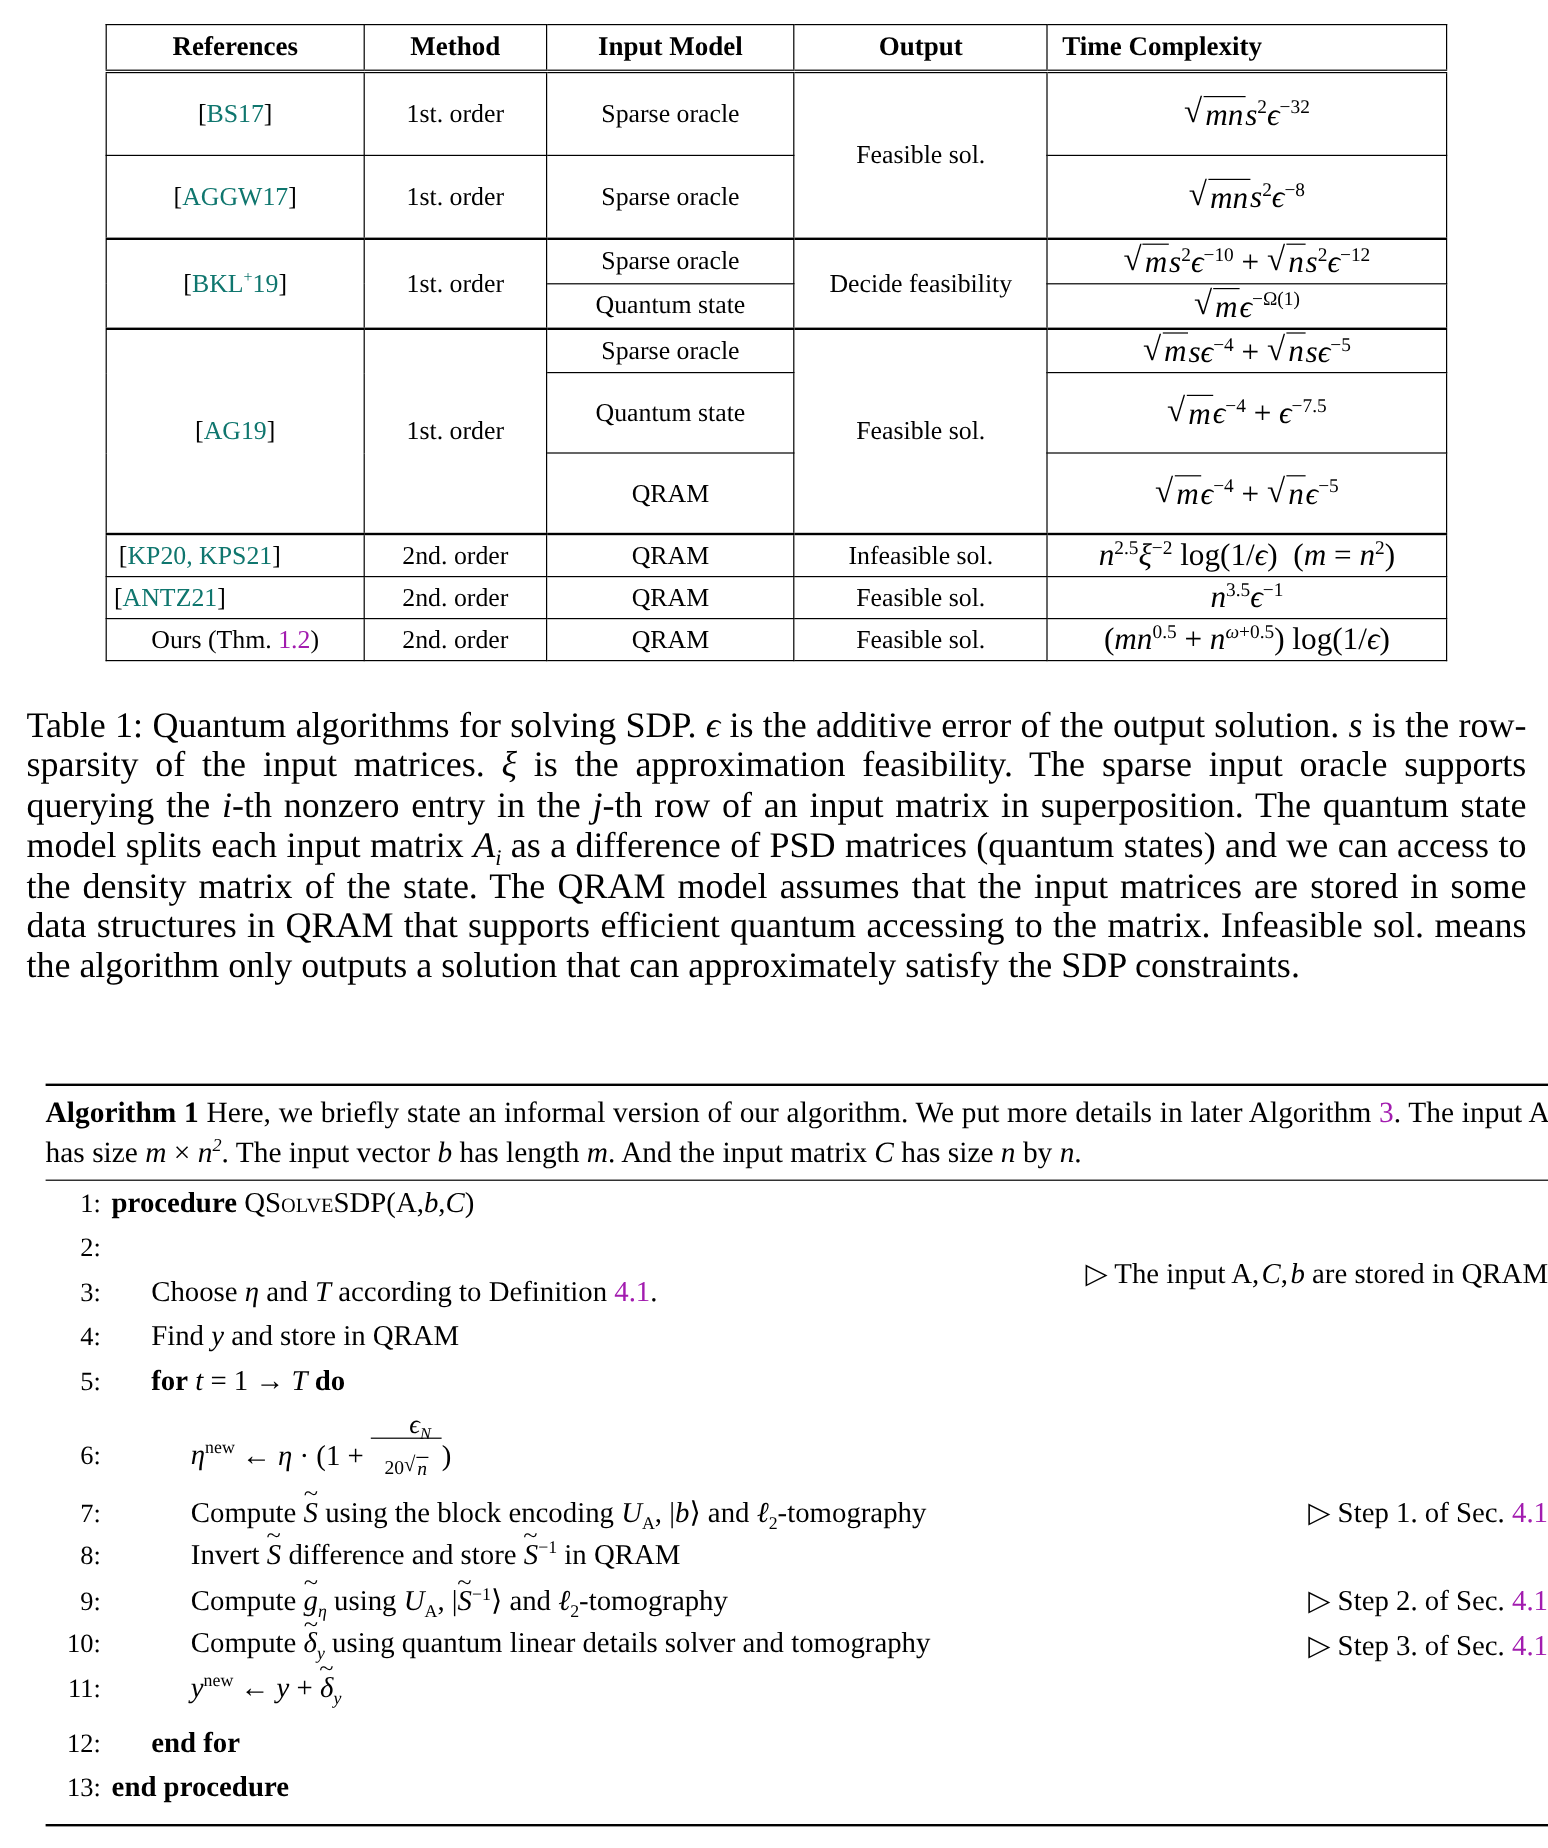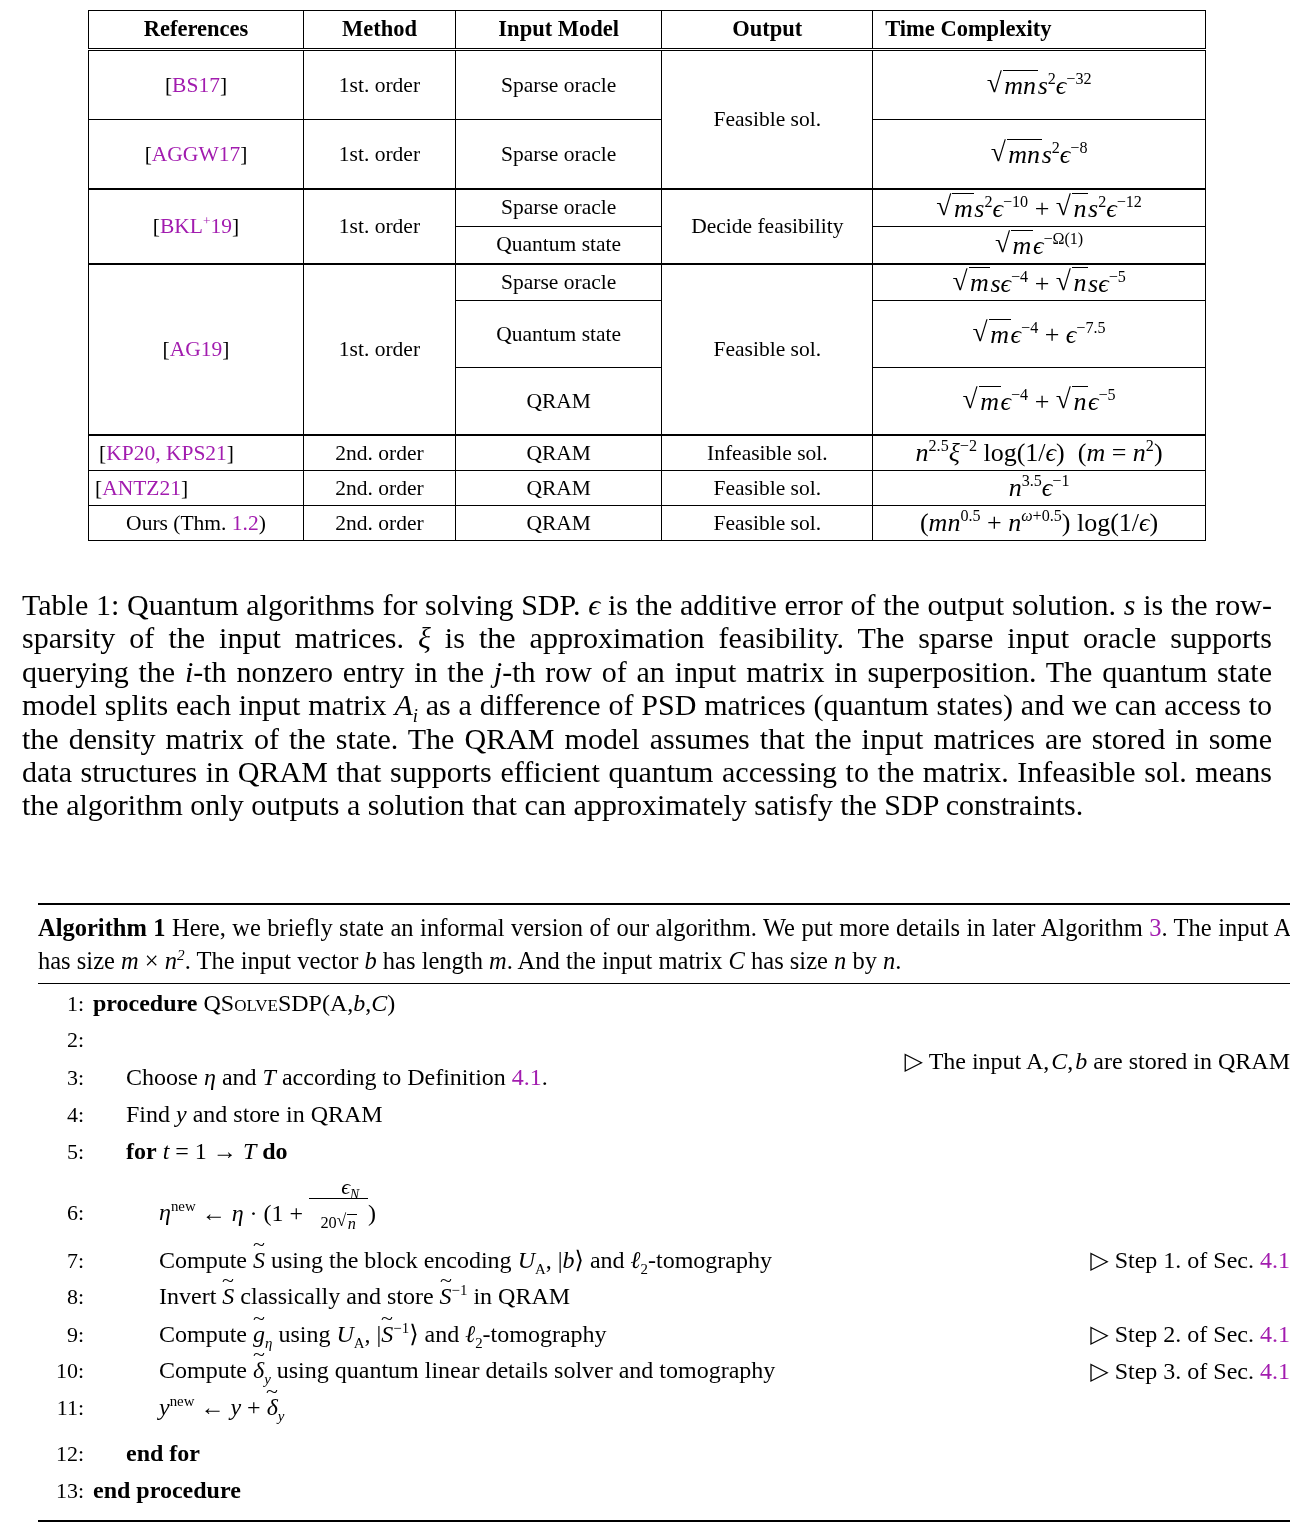--- a/index.html
+++ b/index.html
@@ -11,21 +11,21 @@
     -webkit-font-smoothing:antialiased;
   }
   .page { position:relative; width:1290px; height:1540px; overflow:hidden; }
 
   
   .mi { font-style:italic; }
   .mup { font-style:normal; }
   sup, sub { font-size:62%; line-height:0; }
   sup { vertical-align:super; }
   sub { vertical-align:sub; }
-  .blue { color:#a21caf; }
+  .blue { color:#0f766e; }
   .red  { color:#a21caf; }
   .sqrt { display:inline-block; position:relative; padding-left:.62em; }
   .sqrt::before{
     content:"\221A";
     position:absolute; left:0; top:-0.07em;
     font-size:1.06em;
   }
   .sqrt > .rad {
     display:inline-block;
     border-top:1.2px solid #000;
@@ -39,21 +39,21 @@
   .frac .num{ display:block; padding:0 .18em; }
   .frac .den{ display:block; border-top:1.1px solid #000; padding:14px .18em; }
   .tilde{ position:relative; display:inline-block; }
   .tilde::after{
     content:"\007E"; position:absolute; left:50%; top:-0.74em;
     transform:translateX(-50%) scaleX(1.12); font-size:.82em; font-style:normal;
   }
   .sc { font-variant:small-caps; }
 
   
-  .tbl-wrap{ position:absolute; left:88px; top:10px; width:1118px; }
+  .tbl-wrap{ position:absolute; left:88px; top:20px; width:1118px; }
   table.t1{
     border-collapse:collapse;
     width:1118px;
     font-size:21.5px;
   }
   table.t1 td, table.t1 th{
     border:1.1px solid #000;
     text-align:center;
     vertical-align:middle;
     padding:2px 4px;
@@ -281,21 +281,21 @@
         <span class="num">7:</span>
         <span class="txt ind2">
           <span>Compute </span><span class="tilde mi">S</span><span> using the block encoding </span><span class="mi"><span>U</span><sub class="mup">A</sub></span><span>, |</span><span class="mi">b</span><span>⟩ and </span><span class="mi"><span>ℓ</span><sub class="mup">2</sub></span><span>-tomography</span>
           <span class="cmt"><span>▷ Step 1. of Sec. </span><span class="red">4.1</span></span>
         </span>
       </div>
 
       <div class="ln">
         <span class="num">8:</span>
         <span class="txt ind2">
-          <span>Invert </span><span class="tilde mi">S</span><span> classically and store </span><span class="tilde mi"><span>S</span></span><sup class="mup">−1</sup><span> in QRAM</span>
+          <span>Invert </span><span class="tilde mi">S</span><span> difference and store </span><span class="tilde mi"><span>S</span></span><sup class="mup">−1</sup><span> in QRAM</span>
         </span>
       </div>
 
       <div class="ln">
         <span class="num">9:</span>
         <span class="txt ind2">
           <span>Compute </span><span class="mi"><span class="tilde">g</span><sub>η</sub></span><span> using </span><span class="mi"><span>U</span><sub class="mup">A</sub></span>, |<span class="tilde mi"><span>S</span></span><sup class="mup">−1</sup>⟩ and <span class="mi"><span>ℓ</span><sub class="mup">2</sub></span><span>-tomography</span>
           <span class="cmt"><span>▷ Step 2. of Sec. </span><span class="red">4.1</span></span>
         </span>
       </div>

